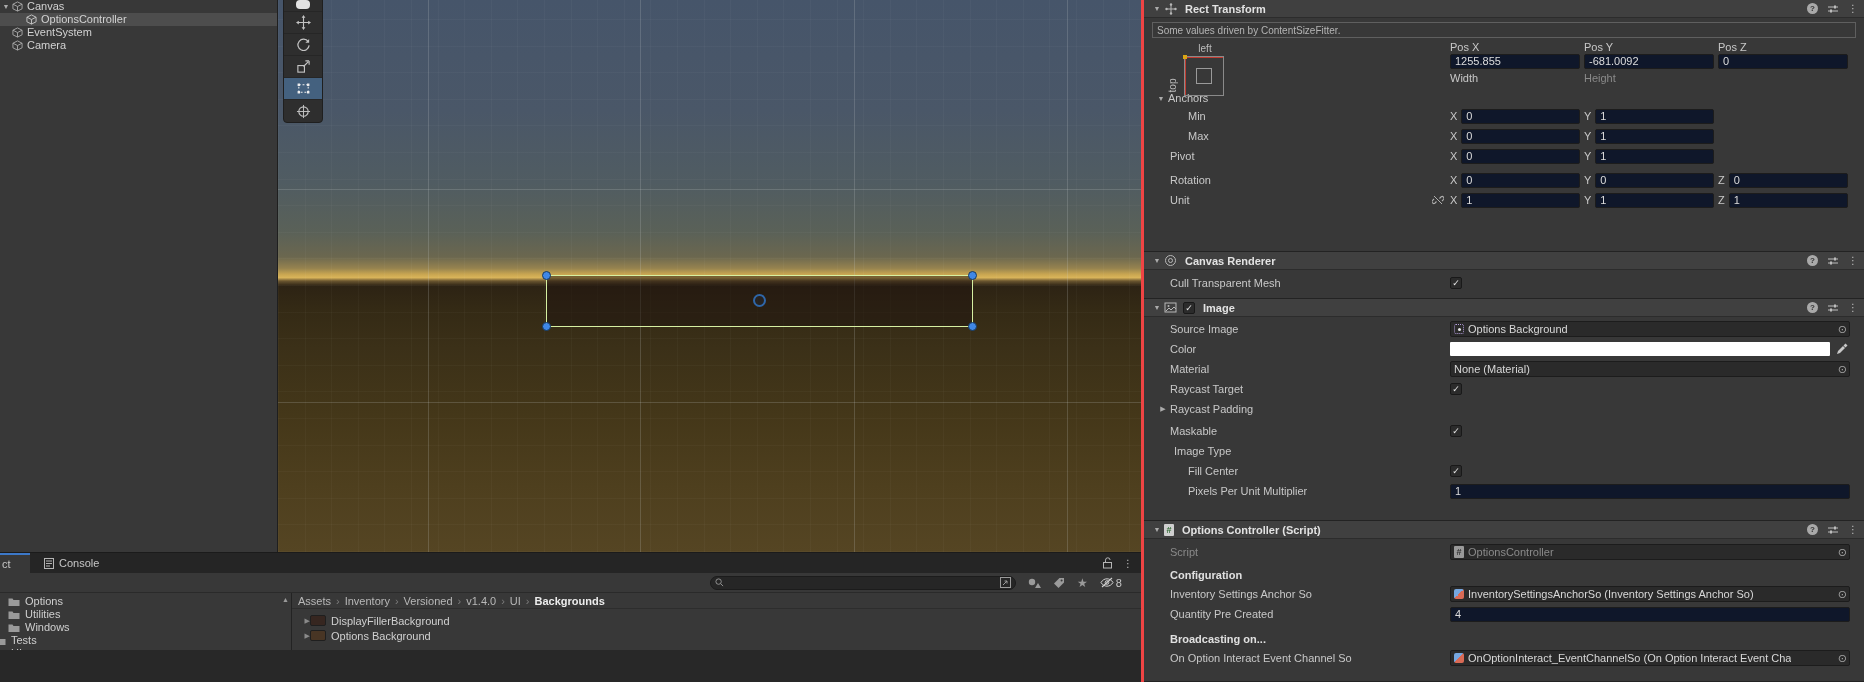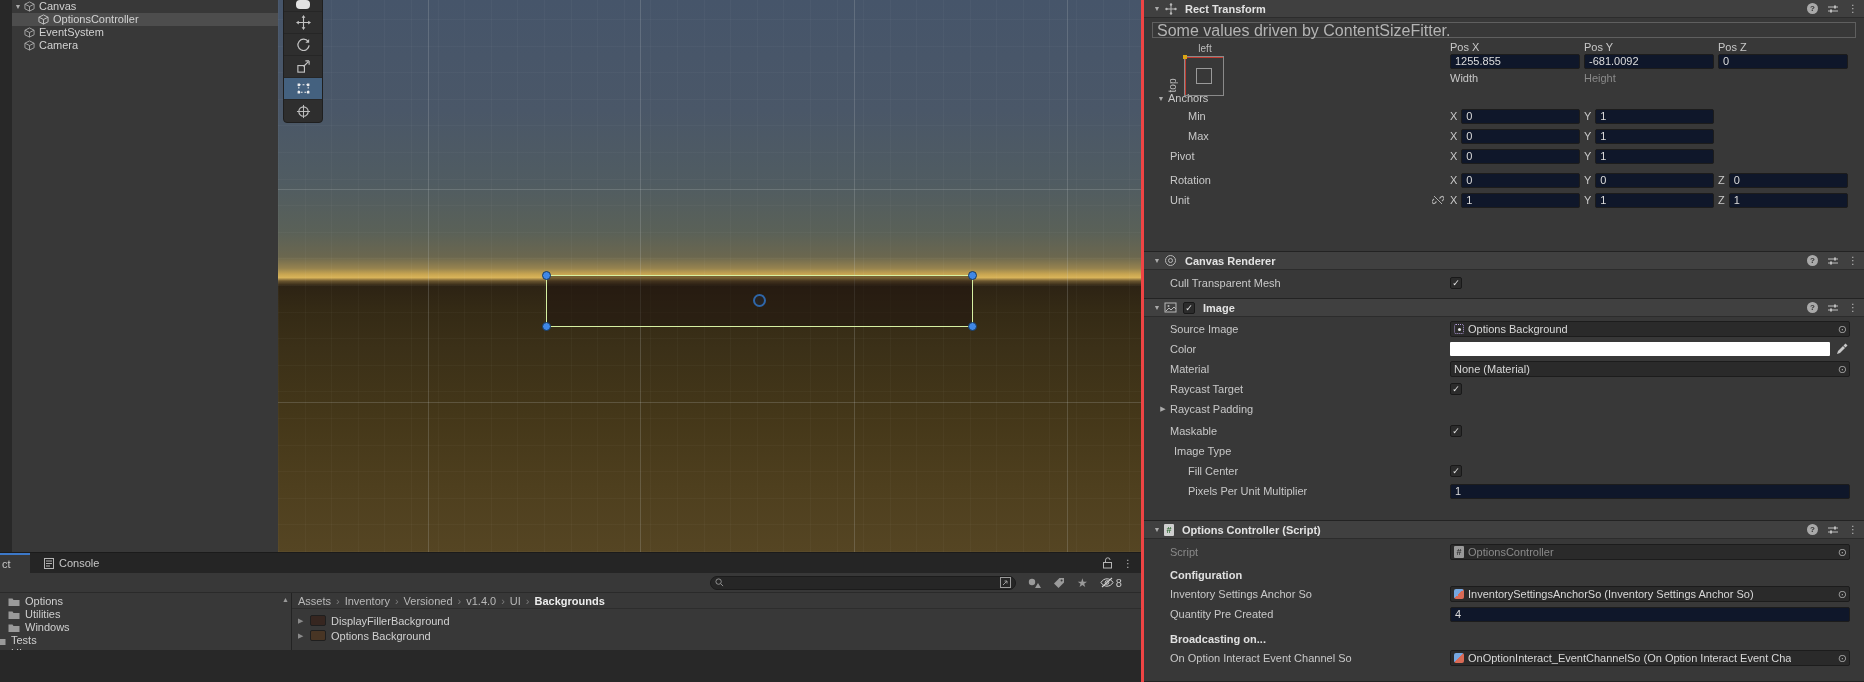--- a/index.html
+++ b/index.html
@@ -5,21 +5,21 @@
   * { margin:0; padding:0; box-sizing:border-box; }
   html,body { background:#1e1e1e; }
   #root {
     position:relative; width:1864px; height:682px; overflow:hidden;
     background:#282828;
     font-family:"Liberation Sans","DejaVu Sans",sans-serif;
     font-size:11px; color:#c8c8c8; cursor:default;
     -webkit-font-smoothing:antialiased;
   }
   
-  #hierarchy { position:absolute; left:12px; top:0; width:278px; height:552px;
+  #hierarchy { position:absolute; left:0; top:0; width:278px; height:552px;
     background:#383838; border-right:1px solid #1f1f1f; }
   .hrow { display:flex; align-items:center; height:13px; line-height:13px; color:#d2d2d2; }
   .hrow.sel { background:#4d4d4d; }
   .hexp { width:12px; text-align:center; font-size:7px; color:#ababab; flex:none; }
   .hind { width:14px; flex:none; }
   .cube { flex:none; width:11px; height:11px; margin-right:4px; }
   
   #scene { position:absolute; left:278px; top:0; width:863px; height:552px; overflow:hidden;
     background:linear-gradient(180deg,
       #46556a 0%, #4a5768 20%, #505c62 33%, #5a6158 42%, #6b674f 46.5%,
@@ -59,21 +59,21 @@
     display:flex; align-items:center; padding:0 6px; }
   .sechdr .fold { font-size:7px; color:#ababab; width:14px; text-align:center; }
   .sechdr .title { font-weight:bold; color:#e2e2e2; margin-left:8px; }
   .sechdr .spacer { flex:1; }
   .hicon { width:13px; height:13px; display:flex; align-items:center; justify-content:center; color:#b8b8b8; }
   .helpdot { width:11px; height:11px; border-radius:50%; background:#a9a9a9; color:#333;
     font-size:8px; font-weight:bold; text-align:center; line-height:11px; margin-left:8px; }
   .kebab { color:#bdbdbd; font-size:10px; margin-left:9px; }
   .presets { margin-left:9px; display:flex; }
   .infobox { margin:4px 8px 2px 8px; height:16px; line-height:14px; border:1px solid #5f5f5f;
-    color:#b4b4b4; font-size:16px; padding:1px 4px; }
+    color:#b4b4b4; font-size:10px; padding:1px 4px; }
   .irow { display:flex; align-items:center; height:20px; padding-left:26px; }
   .irow.sub { padding-left:44px; }
   .ilabel { flex:none; color:#c8c8c8; }
   .ival { position:absolute; left:306px; width:402px; display:flex; align-items:center; }
   .field { background:#0f172a; border:1px solid #1c1c1c; border-radius:2px; height:15px;
     line-height:13px; padding:0 4px; color:#dcdcdc; overflow:hidden; white-space:nowrap; }
   .c3 { width:130px; margin-right:4px; flex:none; }
   .axis { margin-right:4px; color:#c8c8c8; }
   .axisgrp { display:flex; align-items:center; width:134px; flex:none; }
   .axisgrp .field { flex:1; margin-right:4px; }
@@ -108,21 +108,21 @@
   .pageicon { flex:none; width:10px; height:12px; background:#cfcfcf; border-radius:1px; margin-right:4px;
     color:#2f6b33; font-size:9px; font-weight:bold; text-align:center; line-height:12px; }
   .soicon { flex:none; width:10px; height:10px; border-radius:2px; margin-right:4px;
     background:linear-gradient(135deg,#76a7e0 0 50%,#d96a55 50% 100%); }
   .spricon { flex:none; width:10px; height:10px; border:1px dotted #b39ddb; border-radius:2px;
     margin-right:4px; position:relative; }
   .spricon::after{ content:""; position:absolute; left:3px; top:3px; width:3px; height:3px;
     background:#e8e8e8; border-radius:50%; }
   
   #bottom { position:absolute; left:0; top:552px; width:1141px; height:98px;
-    background:#383838; border-top:1px solid #1b1b1b; }
+    background:#383838; border-top:1px solid #1b1b1b;text-align:right; }
   #btabs { height:20px; background:#252525; display:flex; align-items:flex-end; position:relative; }
   .btab { height:20px; display:flex; align-items:center; padding:0 8px; color:#c6c6c6; }
   .btab.active { background:#383838; border-top:2px solid #3c78c8; }
   .btab.partial { width:30px; padding:0 0 0 2px; overflow:hidden; }
   #btabs .rgt { position:absolute; right:8px; top:0; height:20px; display:flex; align-items:center; gap:10px; }
   #bsearchrow { height:20px; display:flex; align-items:center; border-bottom:1px solid #2a2a2a; position:relative; }
   #searchbox { position:absolute; left:710px; width:306px; height:14px; background:#262626;
     border:1px solid #1c1c1c; border-radius:7px; display:flex; align-items:center; padding:0 4px; }
   #bsearch-icons { position:absolute; left:1028px; display:flex; align-items:center; gap:12px; }
   #bcontent { position:absolute; top:40px; bottom:0; left:0; right:0; display:flex; }

